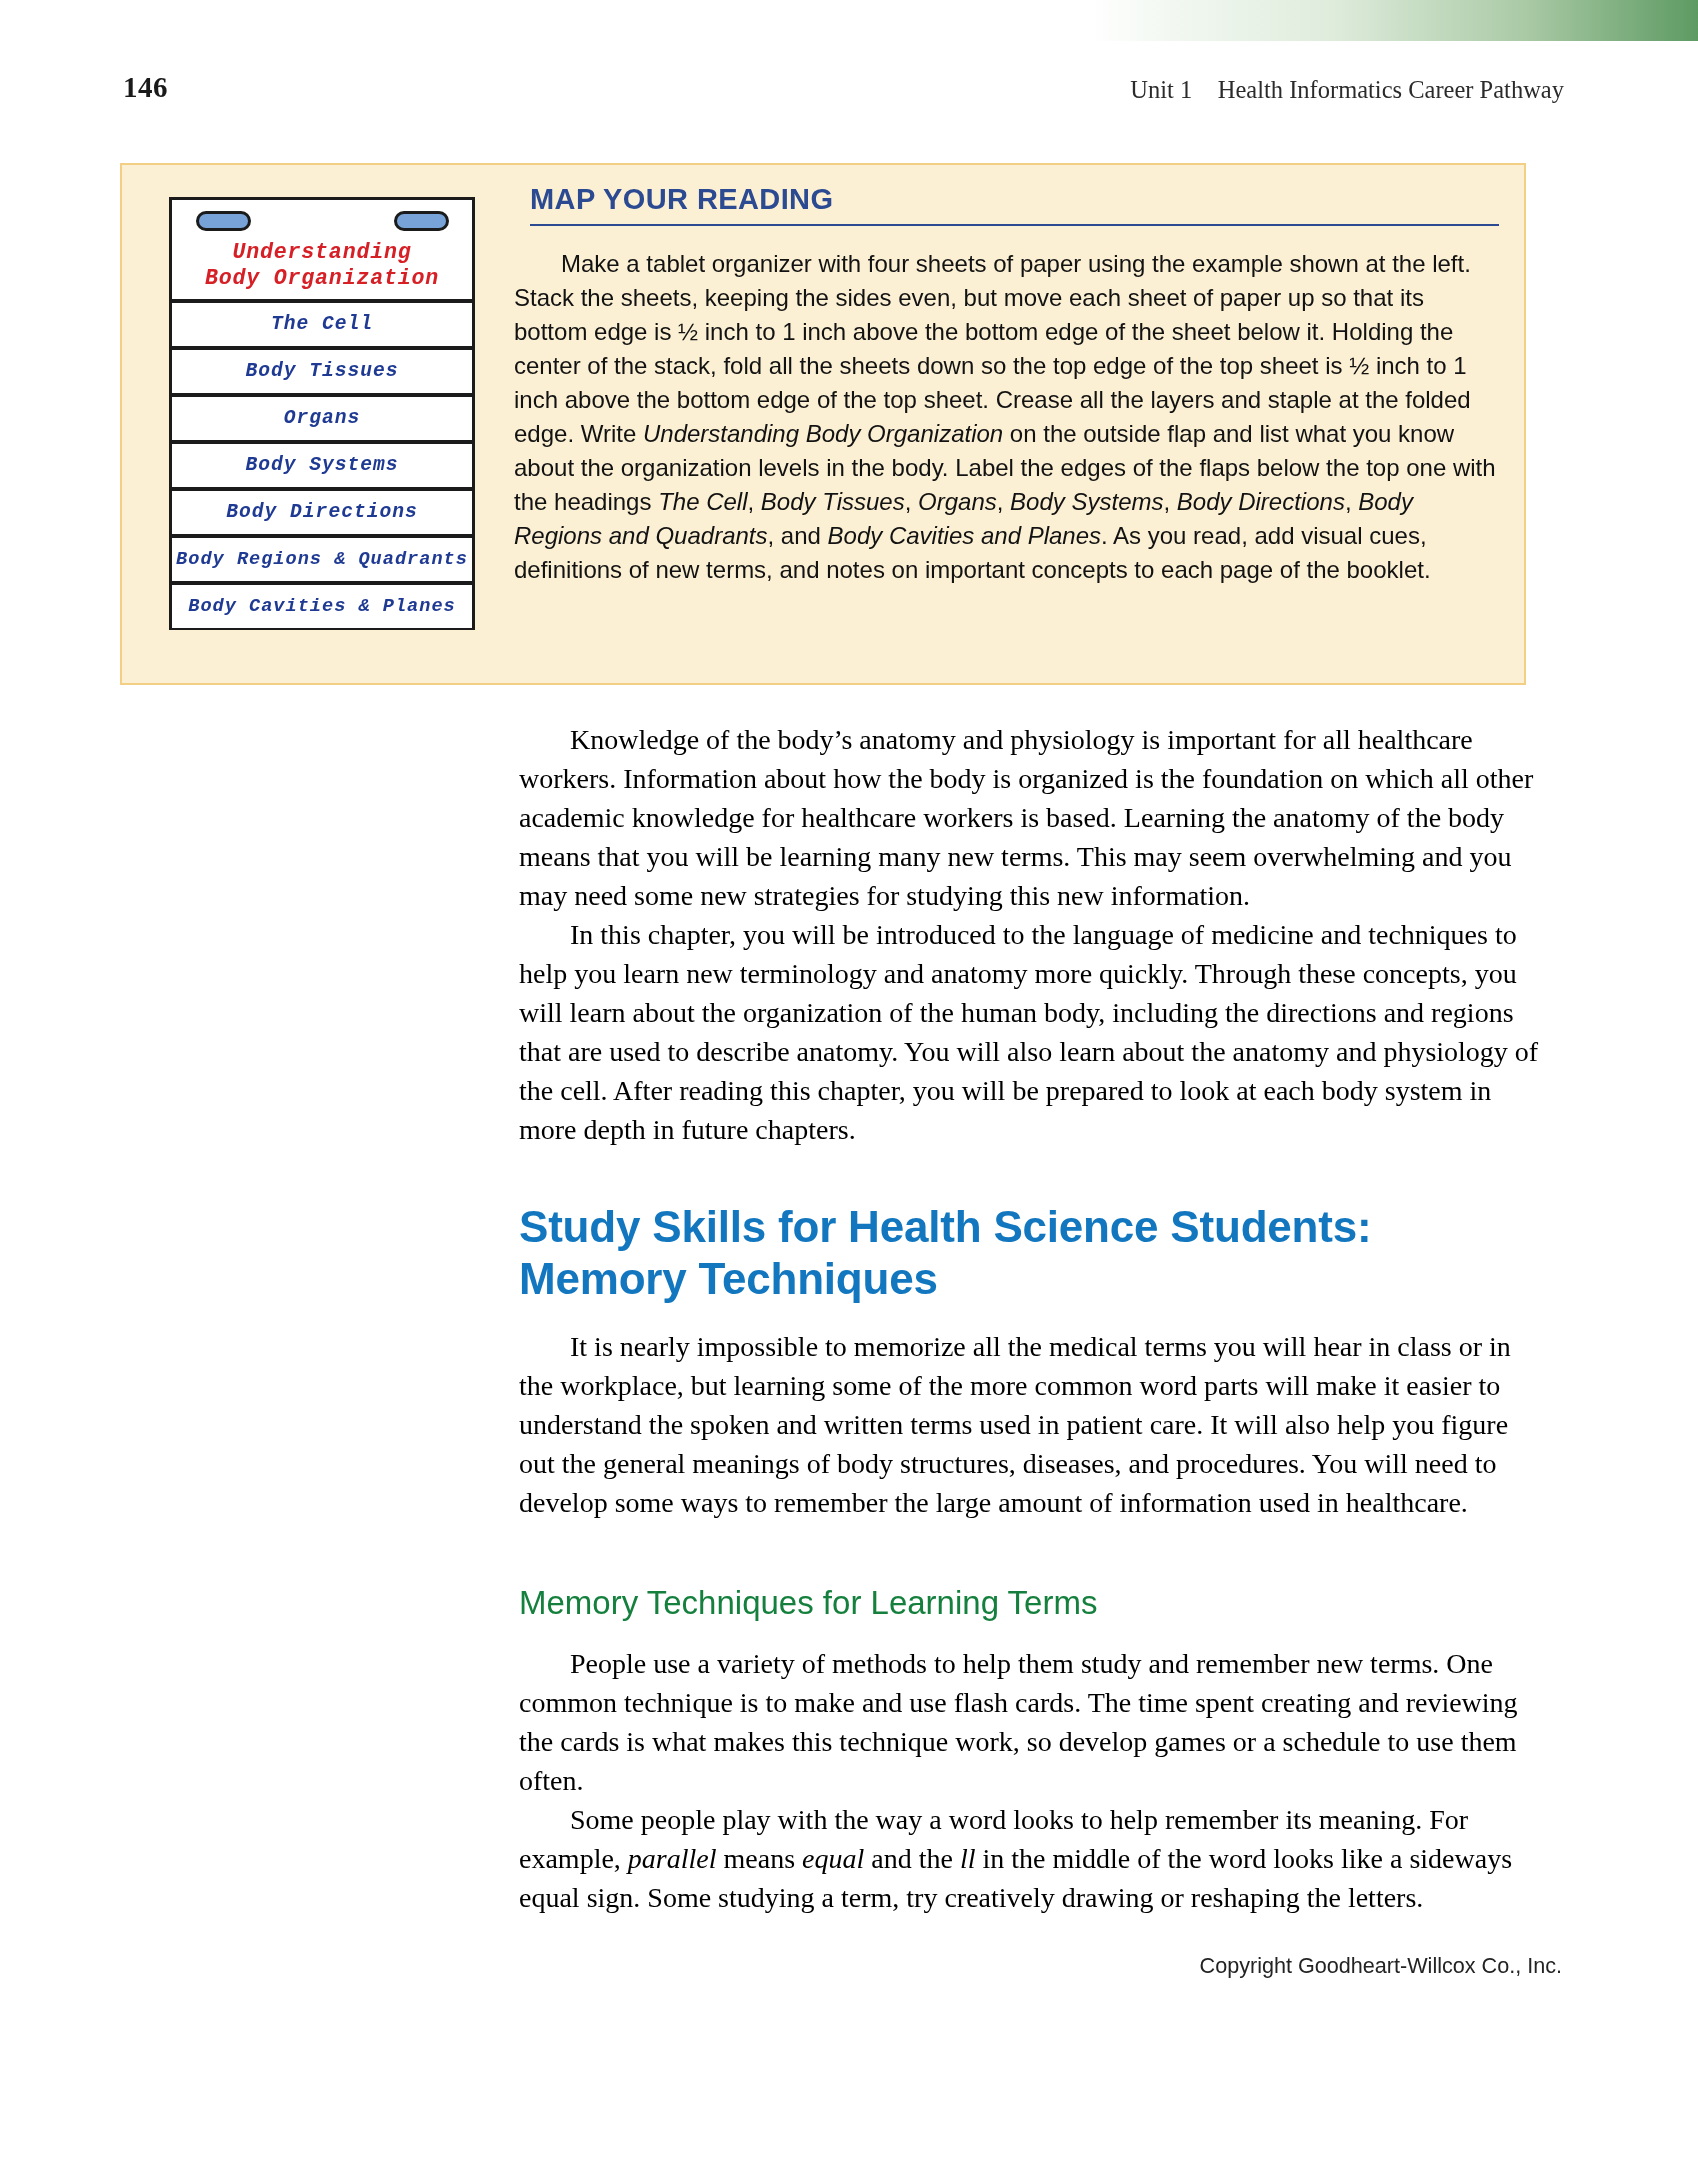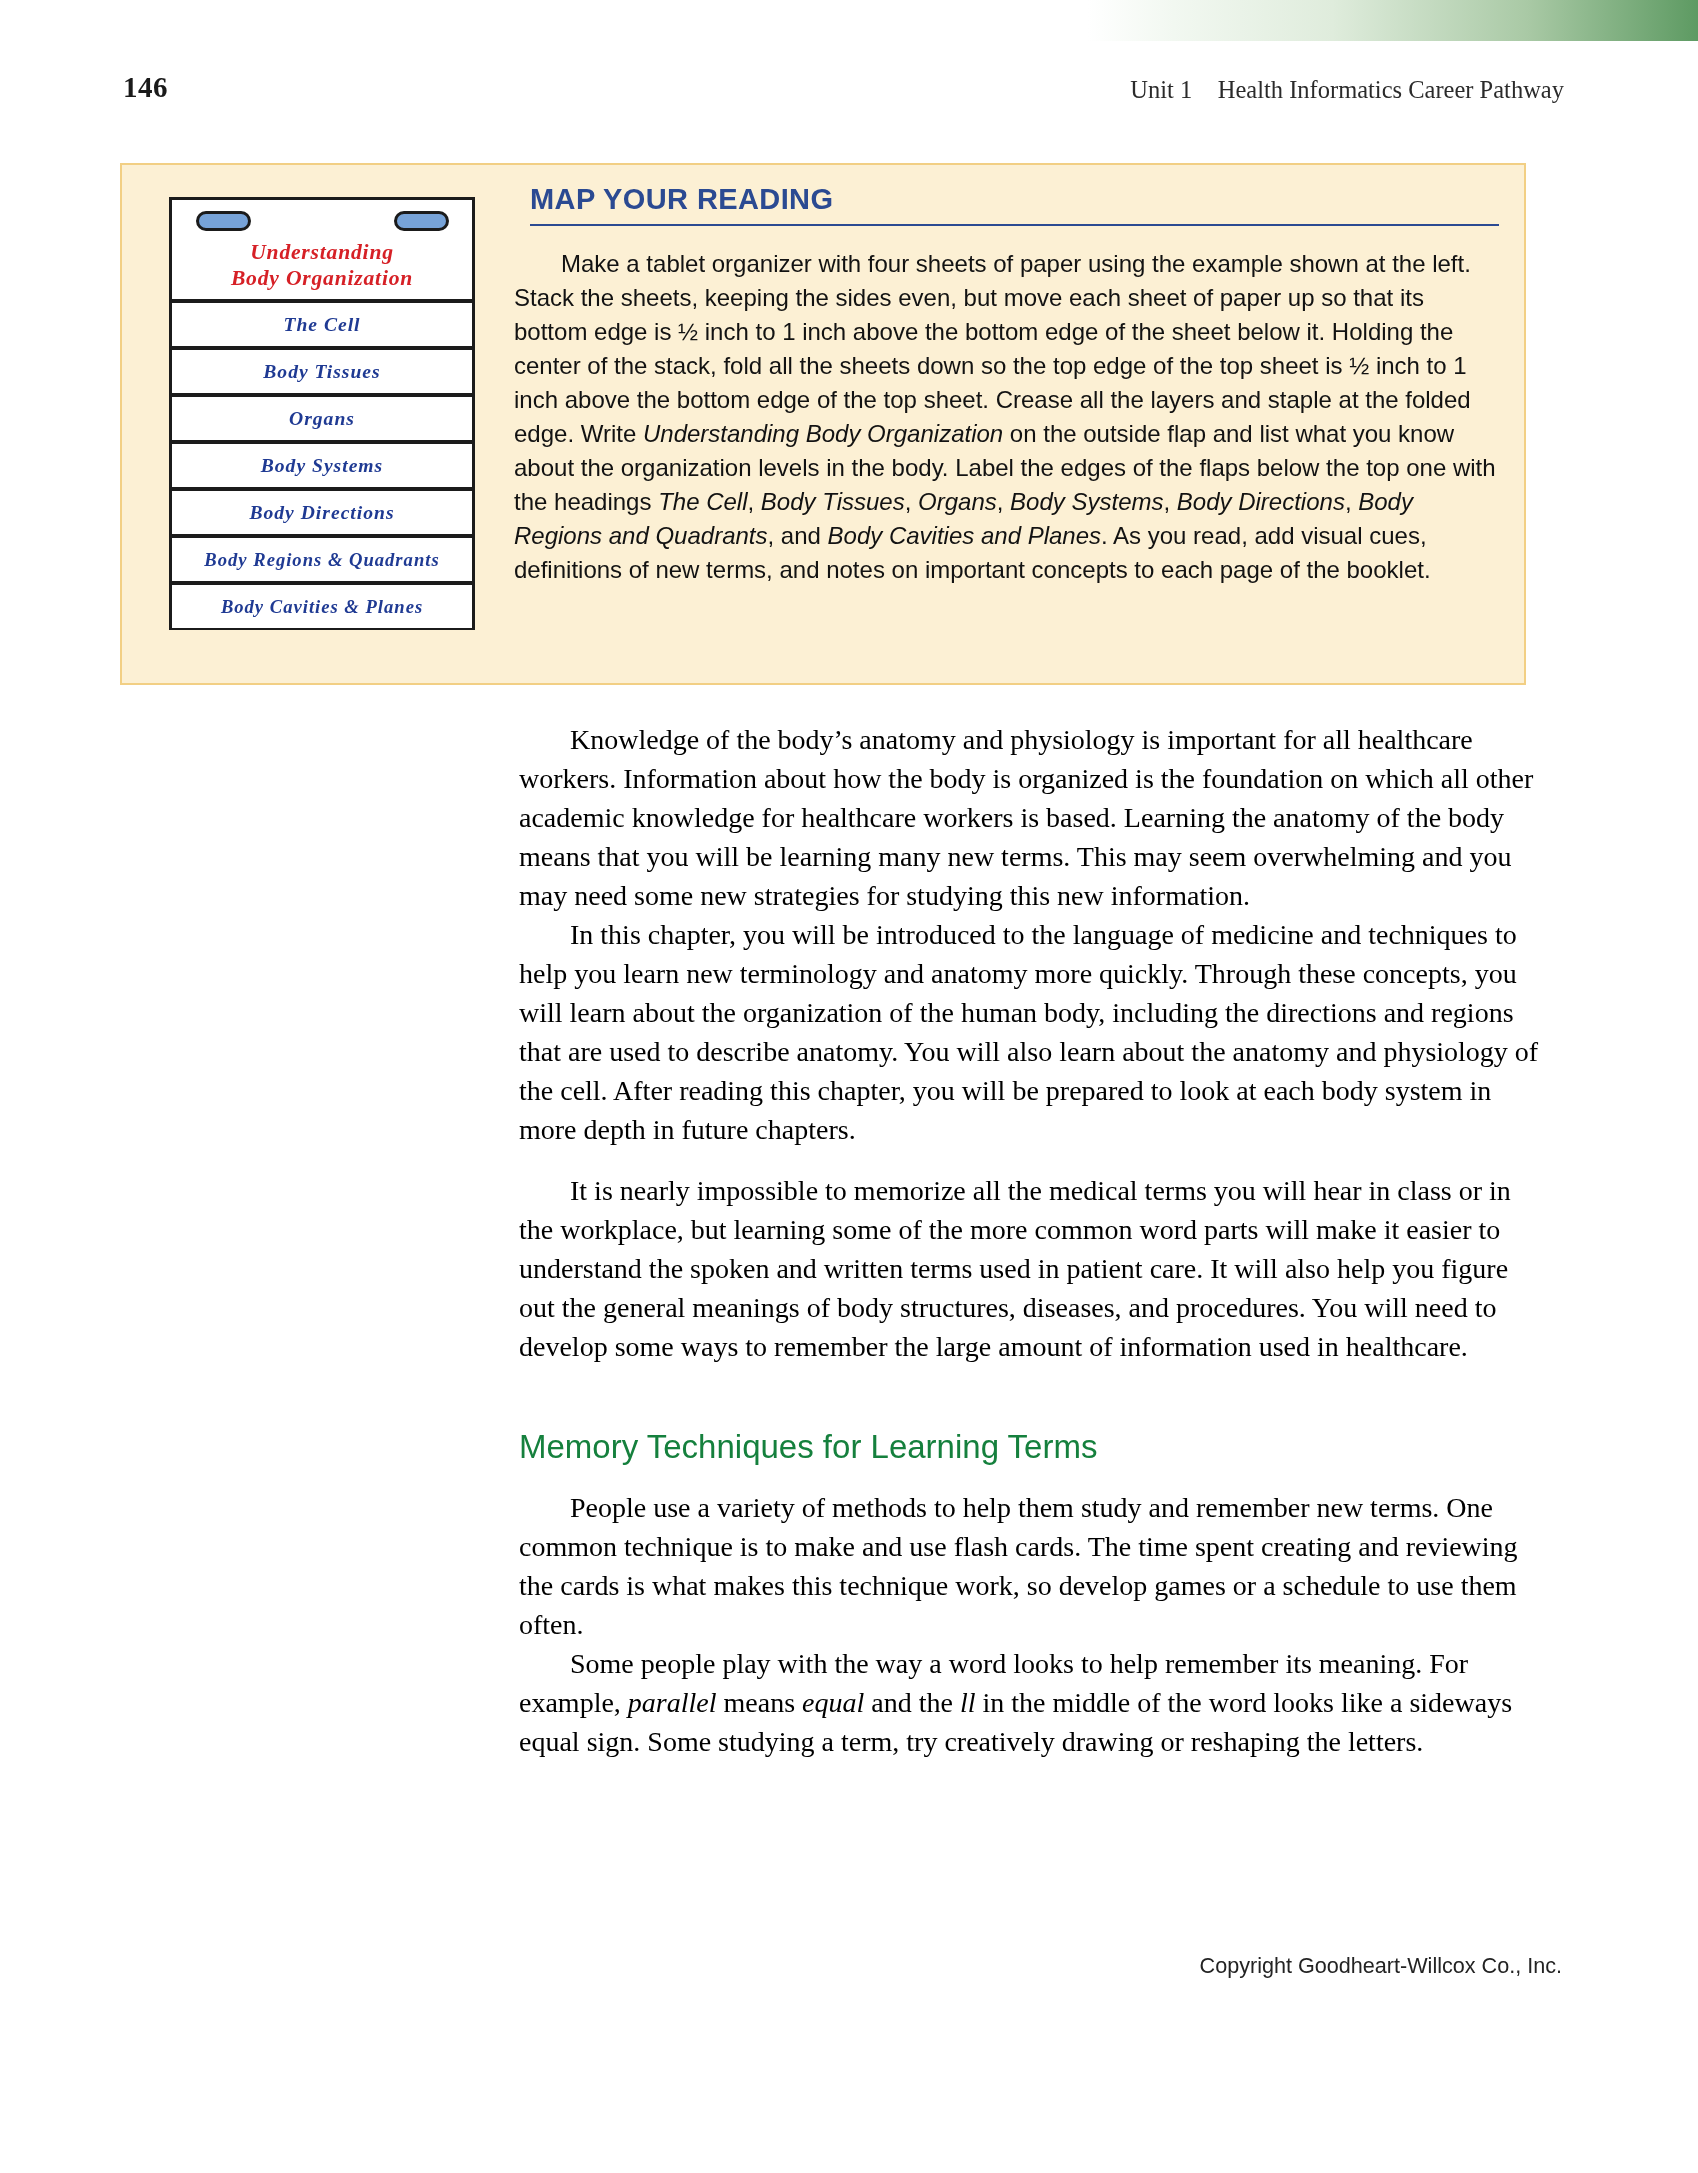--- a/index.html
+++ b/index.html
@@ -65,21 +65,21 @@
     left: 47px;
     top: 32px;
     width: 306px;
   }
   .flap {
     border: 3.9px solid #1b1b1b;
     border-bottom-width: 2.9px;
     background: #ffffff;
     box-sizing: border-box;
     text-align: center;
-    font-family: Liberation Serif, serif;
+    font-family: Liberation Mono, monospace;
     font-style: italic;
     font-weight: bold;
     color: #1f3a93;
     font-size: 19.6px;
     letter-spacing: 1px;
     position: relative;
   }
   .flap + .flap { border-top-width: 2.9px; }
   #flap-cover {
     height: 104px;
@@ -219,20 +219,21 @@
     <div id="map-body"><span>Make a tablet organizer with four sheets of paper using the example shown at the left. Stack the sheets, keeping the sides even, but move each sheet of paper up so that its bottom edge is ½ inch to 1 inch above the bottom edge of the sheet below it. Holding the center of the stack, fold all the sheets down so the top edge of the top sheet is ½ inch to 1 inch above the bottom edge of the top sheet. Crease all the layers and staple at the folded edge. Write </span><i>Understanding Body Organization</i><span> on the outside flap and list what you know about the organization levels in the body. Label the edges of the flaps below the top one with the headings </span><i>The Cell</i><span>, </span><i>Body Tissues</i><span>, </span><i>Organs</i><span>, </span><i>Body Systems</i><span>, </span><i>Body Directions</i><span>, </span><i>Body Regions and Quadrants</i><span>, and </span><i>Body Cavities and Planes</i><span>. As you read, add visual cues, definitions of new terms, and notes on important concepts to each page of the booklet.</span></div>
   </div>
 
 </div>
 
 <div id="content-col">
 
   <p class="body-par">Knowledge of the body’s anatomy and physiology is important for all healthcare workers. Information about how the body is organized is the foundation on which all other academic knowledge for healthcare workers is based. Learning the anatomy of the body means that you will be learning many new terms. This may seem overwhelming and you may need some new strategies for studying this new information.</p>
   <p class="body-par">In this chapter, you will be introduced to the language of medicine and techniques to help you learn new terminology and anatomy more quickly. Through these concepts, you will learn about the organization of the human body, including the directions and regions that are used to describe anatomy. You will also learn about the anatomy and physiology of the cell. After reading this chapter, you will be prepared to look at each body system in more depth in future chapters.</p>
 
+  <h1 id="section-heading">Study Skills for Health Science Students: Memory Techniques</h1>
 
   <p class="body-par after-heading">It is nearly impossible to memorize all the medical terms you will hear in class or in the workplace, but learning some of the more common word parts will make it easier to understand the spoken and written terms used in patient care. It will also help you figure out the general meanings of body structures, diseases, and procedures. You will need to develop some ways to remember the large amount of information used in healthcare.</p>
 
   <h2 id="sub-heading">Memory Techniques for Learning Terms</h2>
 
   <p class="body-par after-heading">People use a variety of methods to help them study and remember new terms. One common technique is to make and use flash cards. The time spent creating and reviewing the cards is what makes this technique work, so develop games or a schedule to use them often.</p>
   <p class="body-par"><span>Some people play with the way a word looks to help remember its meaning. For example, </span><i>parallel</i><span> means </span><i>equal</i><span> and the </span><i>ll</i><span> in the middle of the word looks like a sideways equal sign. Some studying a term, try creatively drawing or reshaping the letters.</span></p>
 
 </div>
 

